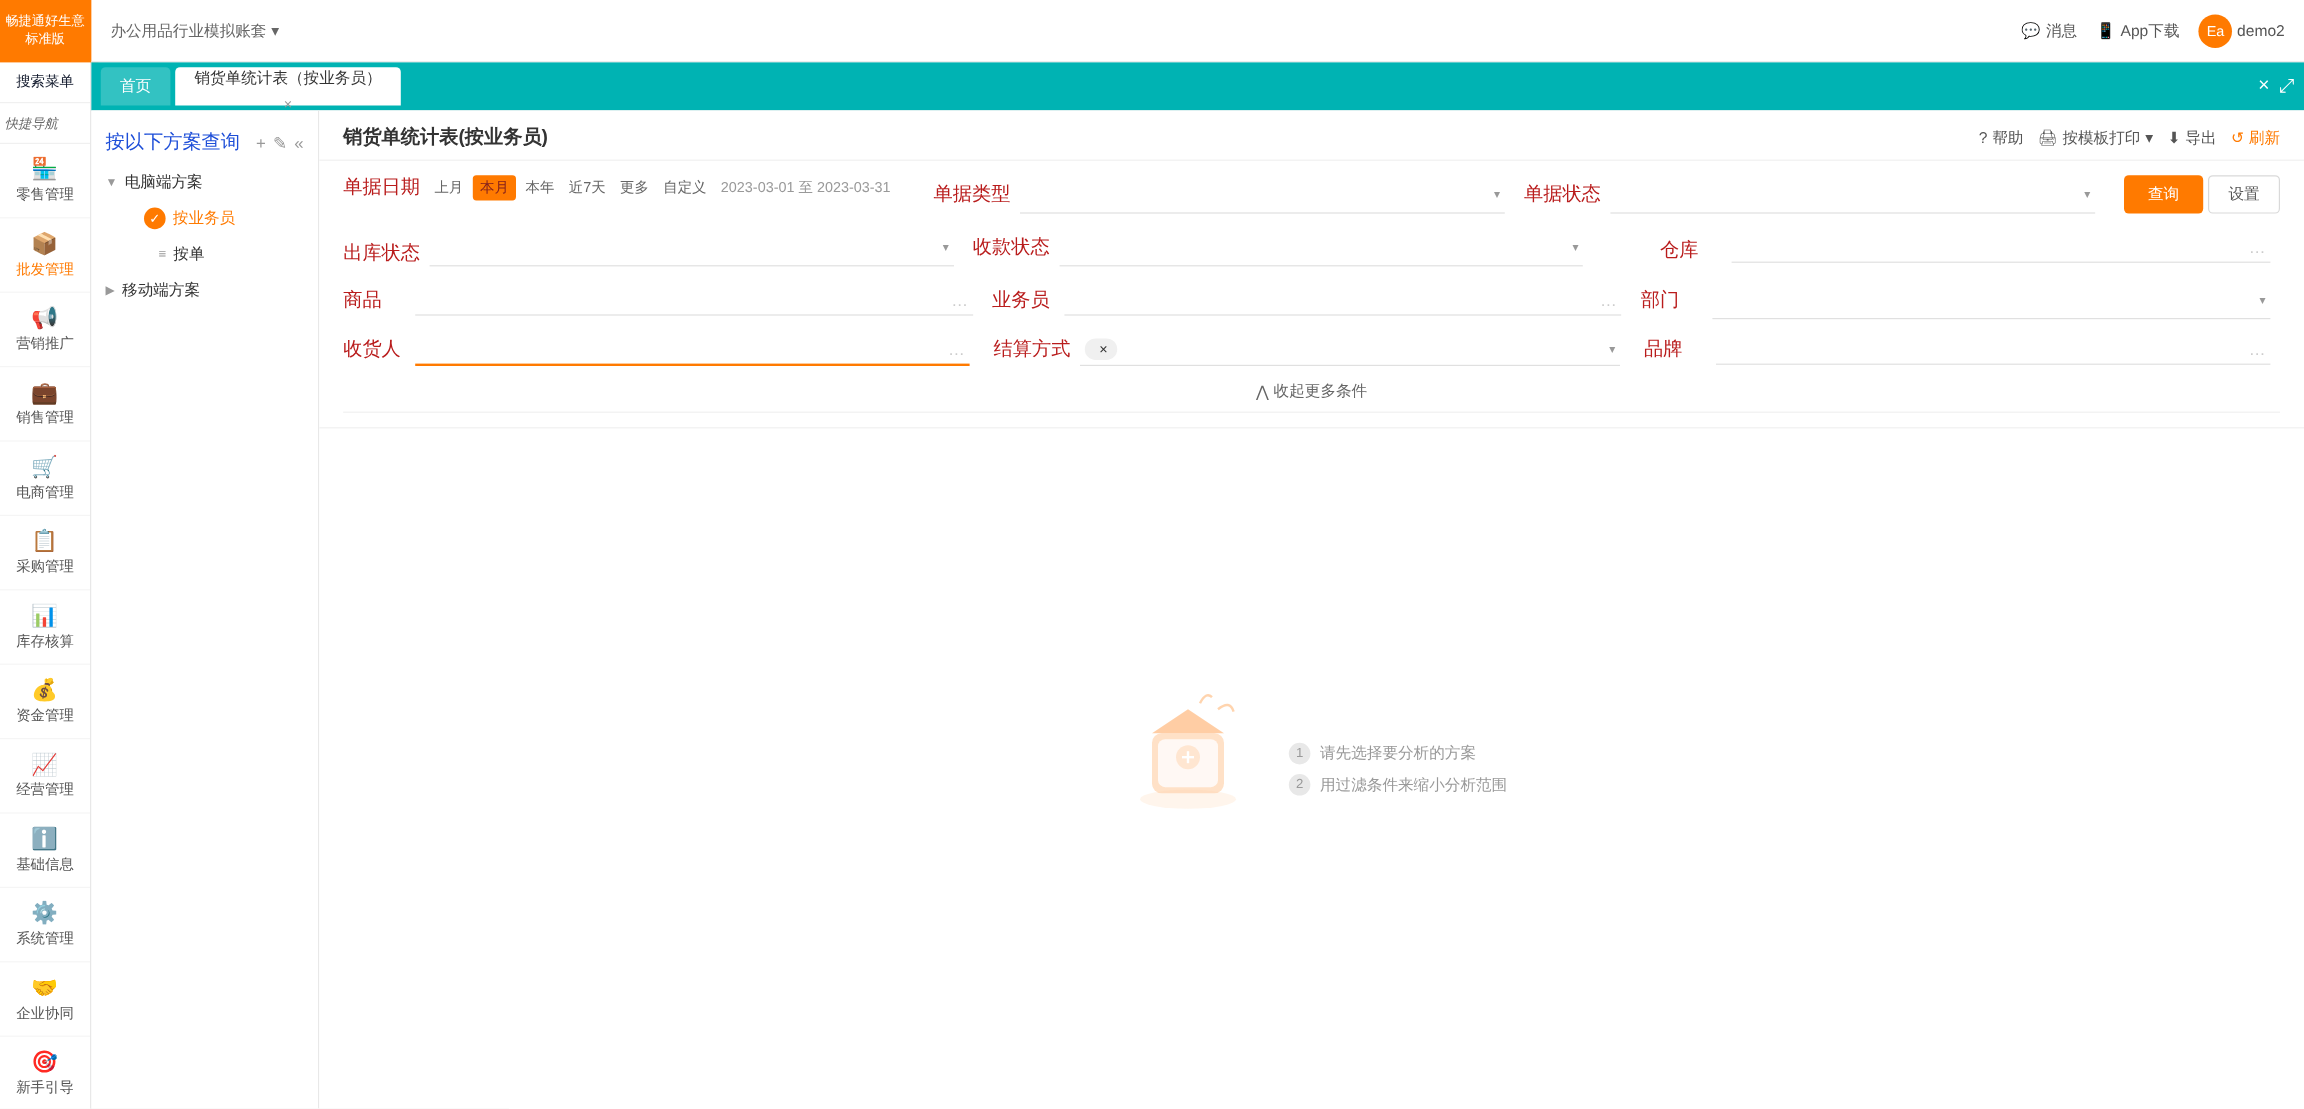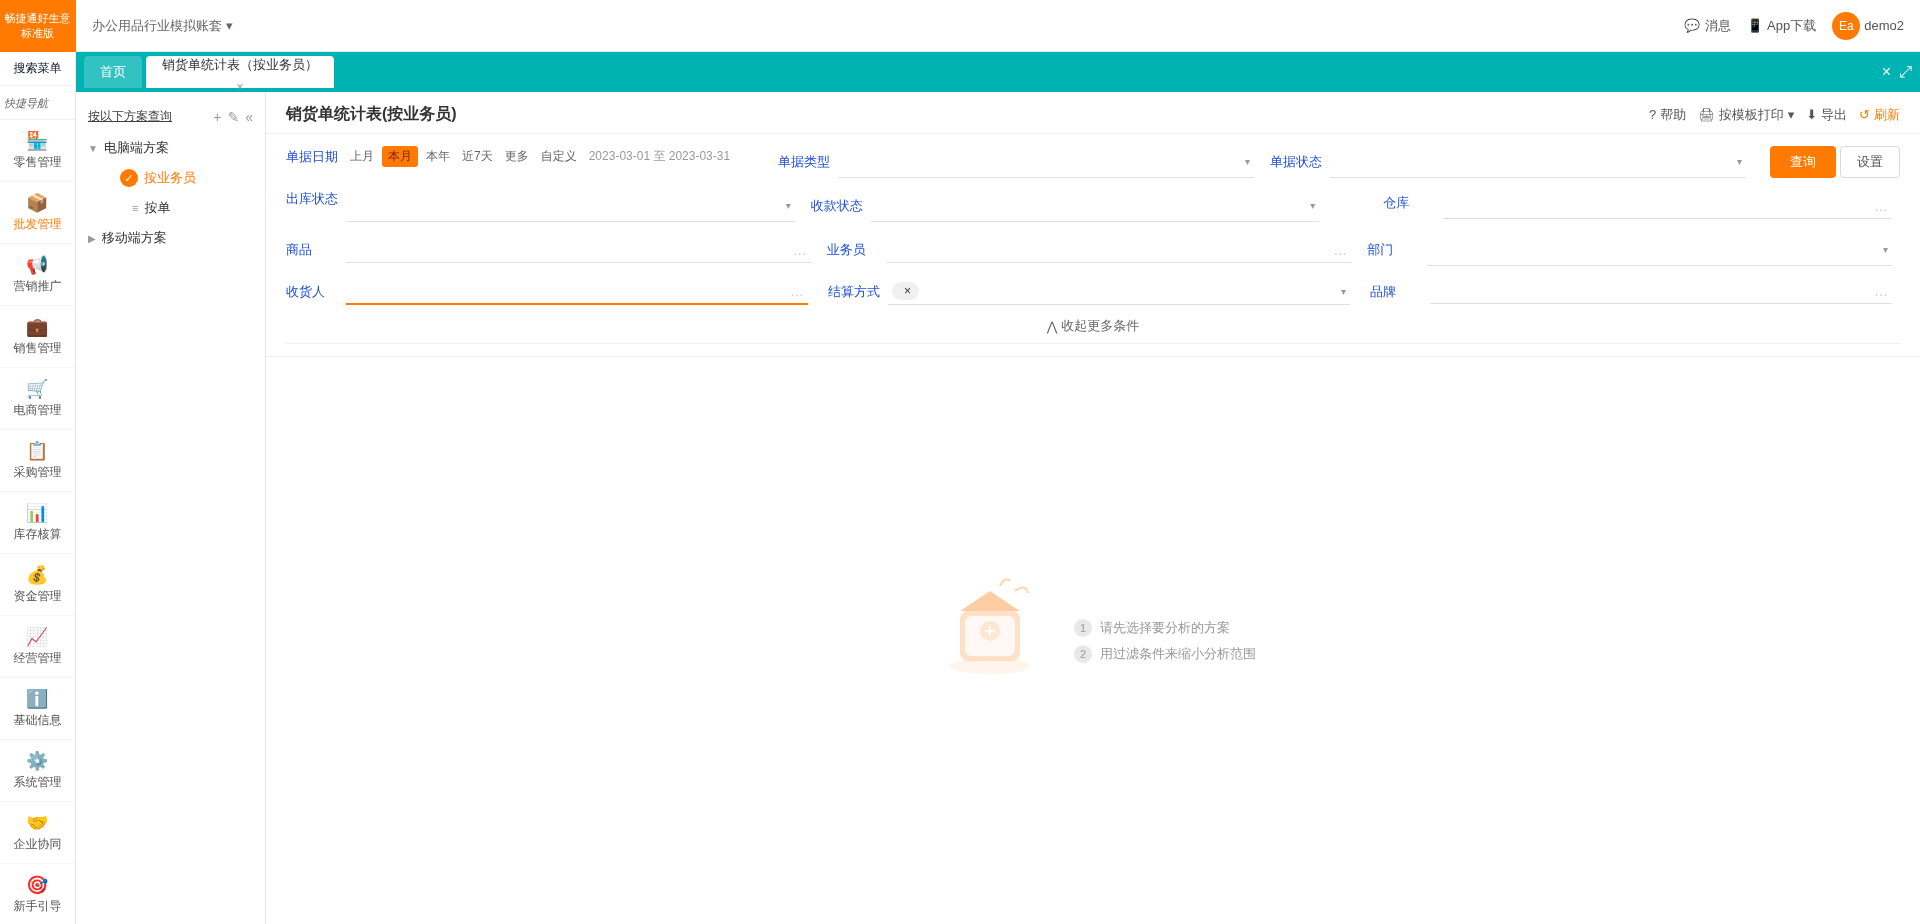--- a/index.html
+++ b/index.html
@@ -36,42 +36,42 @@
     .tab-close { cursor: pointer; color: #999; font-size: 12px; }
     .tab-actions { margin-left: auto; display: flex; align-items: center; gap: 8px; }
     .tab-action-btn { color: #fff; cursor: pointer; font-size: 16px; }
 
     
     .content-area { flex: 1; display: flex; overflow: hidden; background: #f5f5f5; }
 
     
     .left-panel { width: 190px; background: #fff; border-right: 1px solid #e8e8e8; flex-shrink: 0; padding: 8px 0; overflow-y: auto; }
     .left-panel-header { display: flex; align-items: center; justify-content: space-between; padding: 8px 12px; font-size: 12px; color: #666; }
-    .left-panel-header-title { font-size: 12px; color: #404040; text-decoration: underline; }
+    .left-panel-header-title { font-size: 16px; color: #1d4ed8; }
     .left-panel-actions { display: flex; gap: 6px; }
     .lp-action { cursor: pointer; color: #999; font-size: 14px; }
     .lp-tree-item { display: flex; align-items: center; gap: 6px; padding: 6px 12px; font-size: 13px; cursor: pointer; }
     .lp-tree-item.active { color: #ff7a00; }
     .lp-tree-child { padding-left: 24px; }
     .lp-tree-child .lp-tree-item { padding-left: 20px; }
     .tree-toggle { color: #999; font-size: 10px; }
     .schema-badge { background: #ff7a00; color: #fff; border-radius: 50%; width: 18px; height: 18px; display: flex; align-items: center; justify-content: center; font-size: 11px; flex-shrink: 0; }
     .sub-item-icon { color: #999; font-size: 11px; }
 
     
     .right-panel { flex: 1; background: #fff; overflow-y: auto; display: flex; flex-direction: column; }
     .page-title-bar { display: flex; align-items: center; justify-content: space-between; padding: 12px 20px 8px; border-bottom: 1px solid #f0f0f0; }
     .page-title { font-size: 16px; font-weight: bold; color: #333; }
     .page-actions { display: flex; align-items: center; gap: 12px; }
     .page-action-btn { display: flex; align-items: center; gap: 4px; color: #555; font-size: 13px; cursor: pointer; }
     .page-action-btn.orange { color: #ff7a00; }
 
     
     .filter-area { padding: 12px 20px; border-bottom: 1px solid #f0f0f0; }
-    .filter-label { color: #1d4ed8; font-size: 13px; white-space: nowrap; margin-right: 8px; min-width: 52px; }
+    .filter-label { color: #b91c1c; font-size: 16px; white-space: nowrap; margin-right: 8px; min-width: 52px; }
     .filter-select { flex: 1; border: none; border-bottom: 1px solid #e0e0e0; outline: none; font-size: 13px; padding: 4px 4px; color: #333; background: transparent; appearance: none; cursor: pointer; }
     .filter-select-wrapper { flex: 1; display: flex; align-items: center; border-bottom: 1px solid #e0e0e0; padding: 4px 4px; }
     .filter-select-wrapper select { flex: 1; border: none; outline: none; background: transparent; font-size: 13px; color: #333; cursor: pointer; appearance: none; }
     .select-arrow { color: #999; font-size: 10px; flex-shrink: 0; }
     .filter-dots { color: #ccc; cursor: pointer; margin-left: 4px; font-size: 14px; }
     .date-shortcuts { display: flex; align-items: center; gap: 4px; }
     .date-btn { font-size: 12px; color: #666; cursor: pointer; padding: 2px 4px; }
     .date-btn.active { background: #ff7a00; color: #7f1d1d; border-radius: 3px; padding: 2px 6px; }
     .date-range { font-size: 12px; color: #999; margin-left: 8px; }
     .tag-x { background: #f0f0f0; border-radius: 10px; padding: 2px 8px; display: flex; align-items: center; gap: 4px; font-size: 12px; cursor: pointer; }
@@ -292,35 +292,35 @@
               <span class="select-arrow">▾</span>
             </div>
           </div>
           <div style="display:flex;flex-direction:row;gap:4px;padding-left:16px;">
             <button class="btn-query">查询</button>
             <button class="btn-settings">设置</button>
           </div>
         </div>
 
         <div style="display:flex;align-items:center;gap:0;margin-bottom:12px;">
-          <div style="flex:1;display:flex;align-items:flex-start;padding:0 8px 0 0;">
+          <div style="flex:1;display:flex;align-items:flex-end;padding:0 8px 0 0;">
             <span class="filter-label">出库状态</span>
             <div class="filter-select-wrapper" style="flex:1;">
               <select class="filter-select"></select>
               <span class="select-arrow">▾</span>
             </div>
           </div>
           <div style="flex:1;display:flex;align-items:center;padding:0 8px;">
             <span class="filter-label">收款状态</span>
             <div class="filter-select-wrapper" style="flex:1;">
               <select class="filter-select"></select>
               <span class="select-arrow">▾</span>
             </div>
           </div>
-          <div style="flex:1;display:flex;align-items:flex-start;padding:0 8px;margin-left:48px;">
+          <div style="flex:1;display:flex;align-items:flex-end;padding:0 8px;margin-left:48px;">
             <span class="filter-label">仓库</span>
             <div style="flex:1;border-bottom:1px solid #e0e0e0;padding:4px;display:flex;align-items:center;justify-content:flex-end;">
               <span class="filter-dots">…</span>
             </div>
           </div>
         </div>
 
         <div style="display:flex;align-items:center;gap:0;margin-bottom:12px;">
           <div style="flex:1;display:flex;align-items:center;padding:0 8px 0 0;">
             <span class="filter-label">商品</span>

